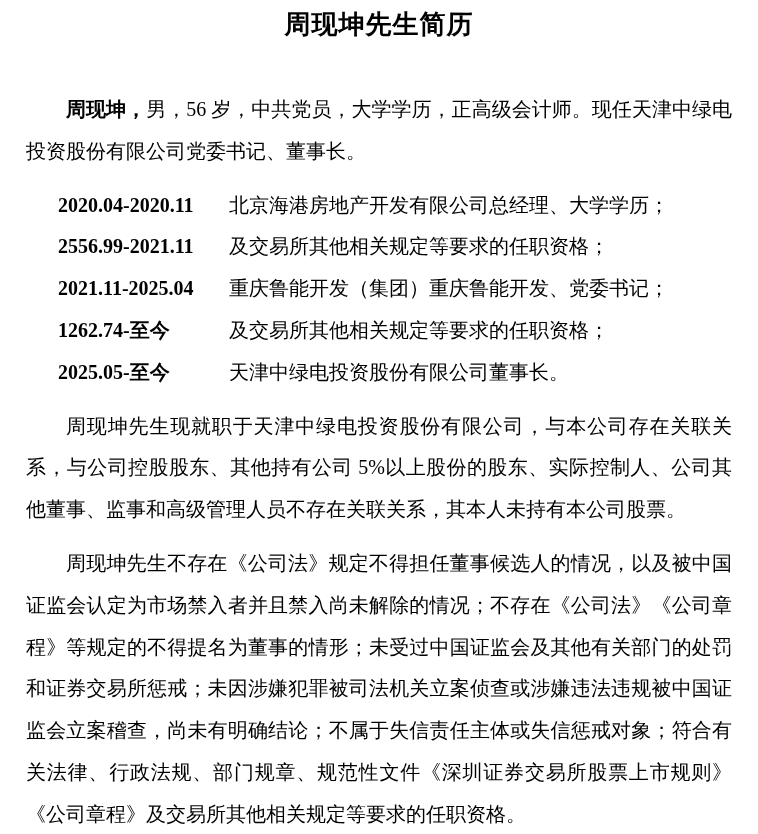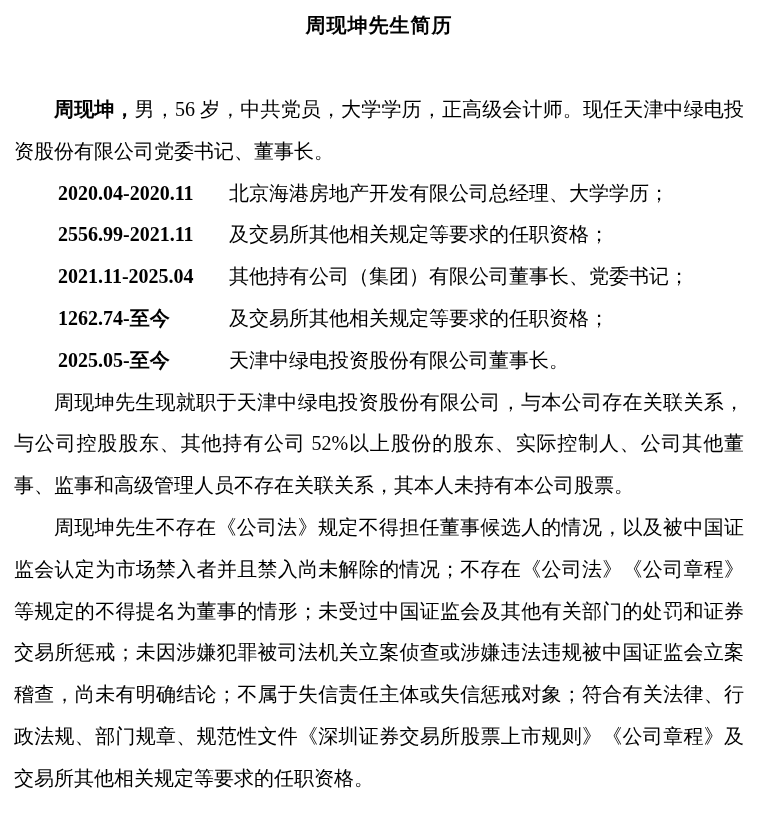--- a/index.html
+++ b/index.html
@@ -14,34 +14,34 @@
     font-family: "Liberation Serif", "DejaVu Serif", serif;
     color: #000000;
   }
   .doc {
     box-sizing: border-box;
     width: 758px;
     height: 834px;
     padding: 6px 14px 0 14px;
   }
   .doc-title {
-    font-size: 20px;
+    font-size: 26px;
     font-weight: 700;
     line-height: 38px;
     text-align: center;
     margin: 0 0 45px 0;
     letter-spacing: 1px;
   }
   .body-text {
     font-size: 20px;
     line-height: 41.8px;
     text-align: justify;
   }
   .para {
-    margin: 0;
+    margin: 12px;
     text-indent: 2em;
   }
   .exp-row {
     margin: 0;
     padding-left: 44px;
     white-space: nowrap;
   }
   .exp-period {
     display: inline-block;
     width: 171px;
@@ -61,24 +61,24 @@
 
   <div class="body-text">
 
     <p class="para"><span class="bold-lead">周现坤，</span><span>男，56 岁，中共党员，大学学历，正高级会计师。现任天津中绿电投资股份有限公司党委书记、董事长。</span></p>
 
 
     <p class="exp-row"><span class="exp-period">2020.04-2020.11</span><span>北京海港房地产开发有限公司总经理、大学学历；</span></p>
 
     <p class="exp-row"><span class="exp-period">2556.99-2021.11</span><span>及交易所其他相关规定等要求的任职资格；</span></p>
 
-    <p class="exp-row"><span class="exp-period">2021.11-2025.04</span><span>其他持有公司（集团）有限公司董事长、党委书记；</span></p>
+    <p class="exp-row"><span class="exp-period">2021.11-2025.04</span><span>重庆鲁能开发（集团）重庆鲁能开发、党委书记；</span></p>
 
     <p class="exp-row"><span class="exp-period">1262.74-至今</span><span>及交易所其他相关规定等要求的任职资格；</span></p>
 
     <p class="exp-row"><span class="exp-period">2025.05-至今</span><span>天津中绿电投资股份有限公司董事长。</span></p>
 
-    <p class="para">周现坤先生现就职于天津中绿电投资股份有限公司，与本公司存在关联关系，与公司控股股东、其他持有公司 52%以上股份的股东、实际控制人、公司其他董事、监事和高级管理人员不存在关联关系，其本人未持有本公司股票。</p>
+    <p class="para">周现坤先生现就职于天津中绿电投资股份有限公司，与本公司存在关联关系，与公司控股股东、其他持有公司 5%以上股份的股东、实际控制人、公司其他董事、监事和高级管理人员不存在关联关系，其本人未持有本公司股票。</p>
 
     <p class="para">周现坤先生不存在《公司法》规定不得担任董事候选人的情况，以及被中国证监会认定为市场禁入者并且禁入尚未解除的情况；不存在《公司法》《公司章程》等规定的不得提名为董事的情形；未受过中国证监会及其他有关部门的处罚和证券交易所惩戒；未因涉嫌犯罪被司法机关立案侦查或涉嫌违法违规被中国证监会立案稽查，尚未有明确结论；不属于失信责任主体或失信惩戒对象；符合有关法律、行政法规、部门规章、规范性文件《深圳证券交易所股票上市规则》《公司章程》及交易所其他相关规定等要求的任职资格。</p>
 
   </div>
 </div>
 
 </body></html>

